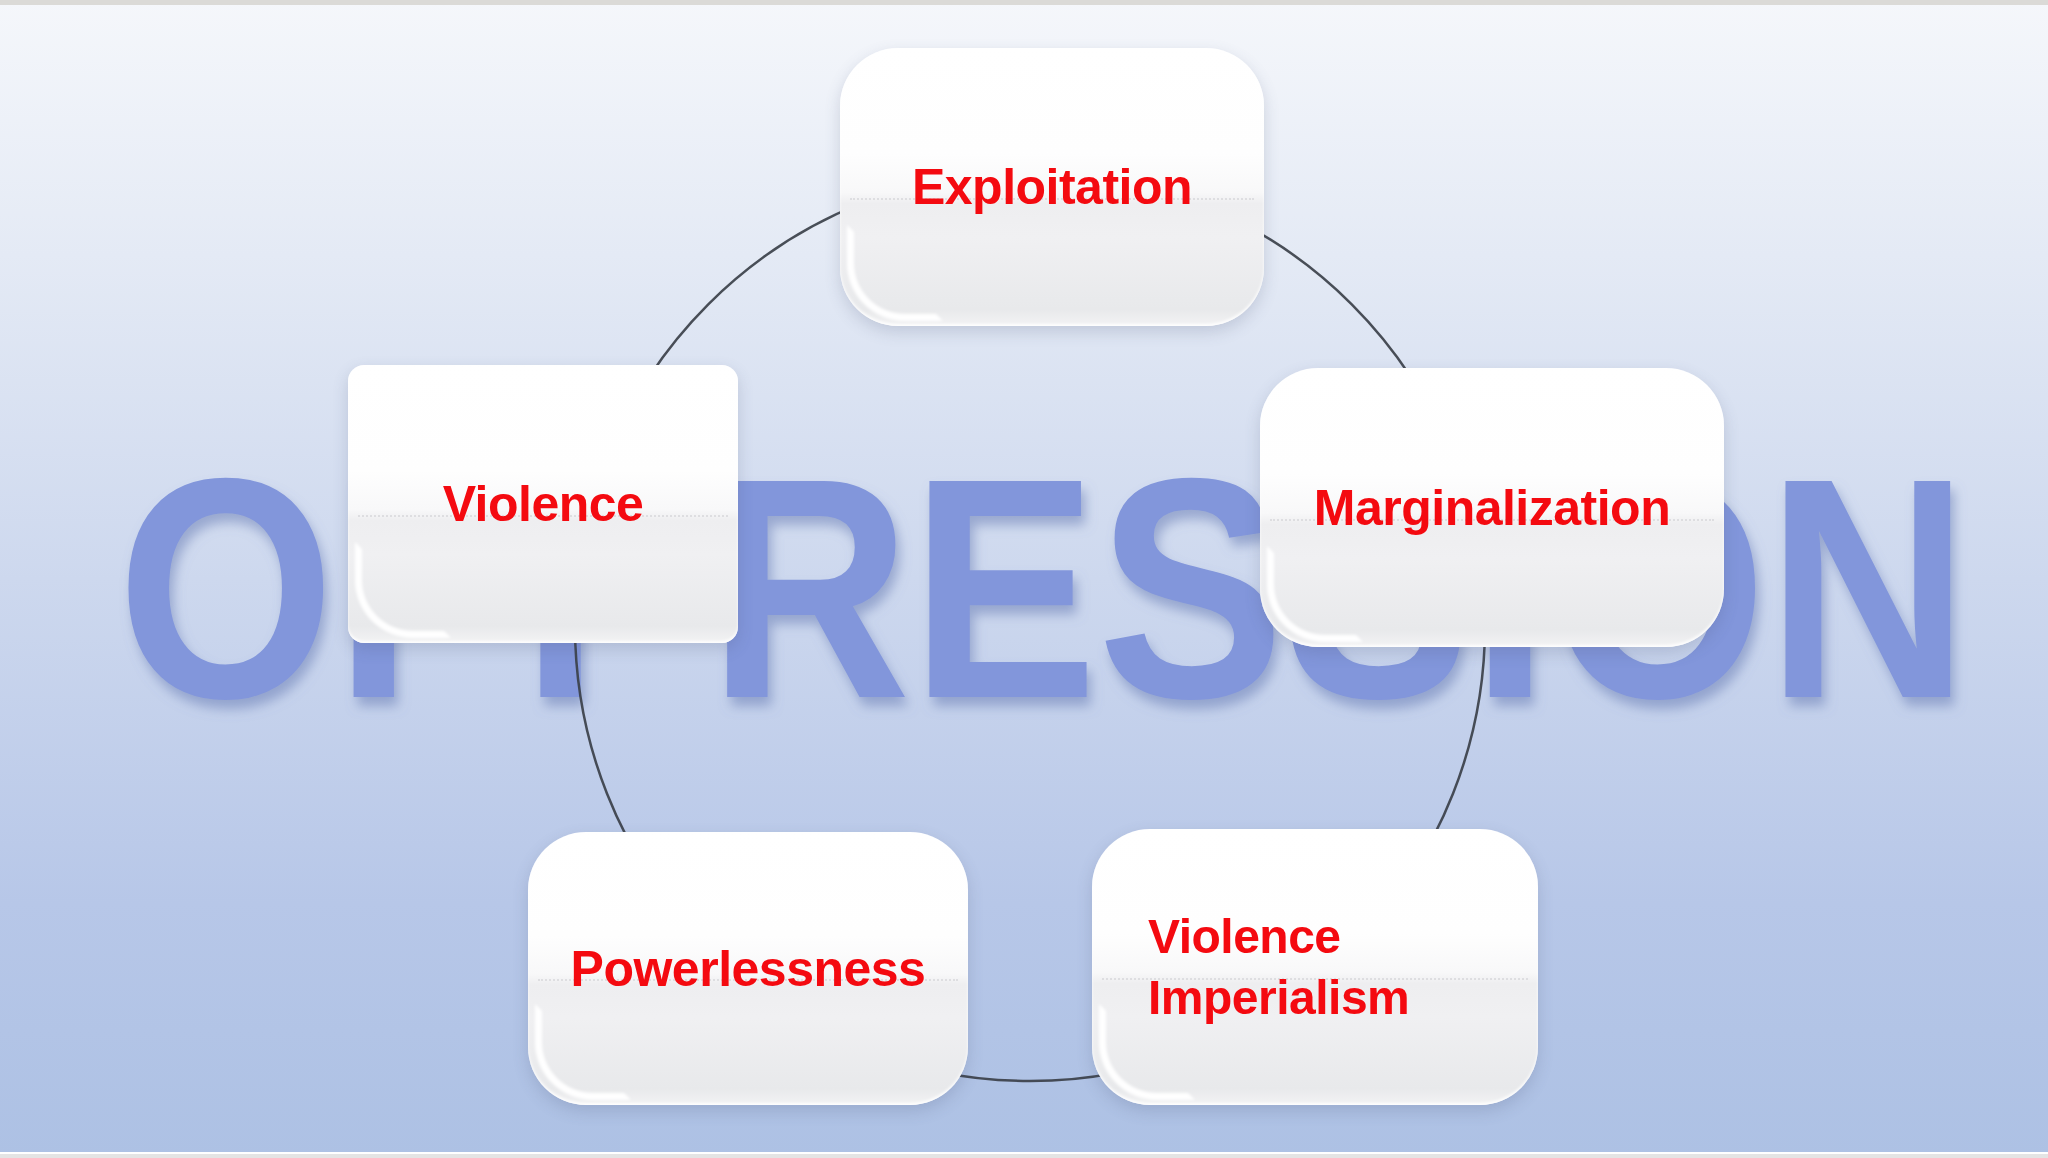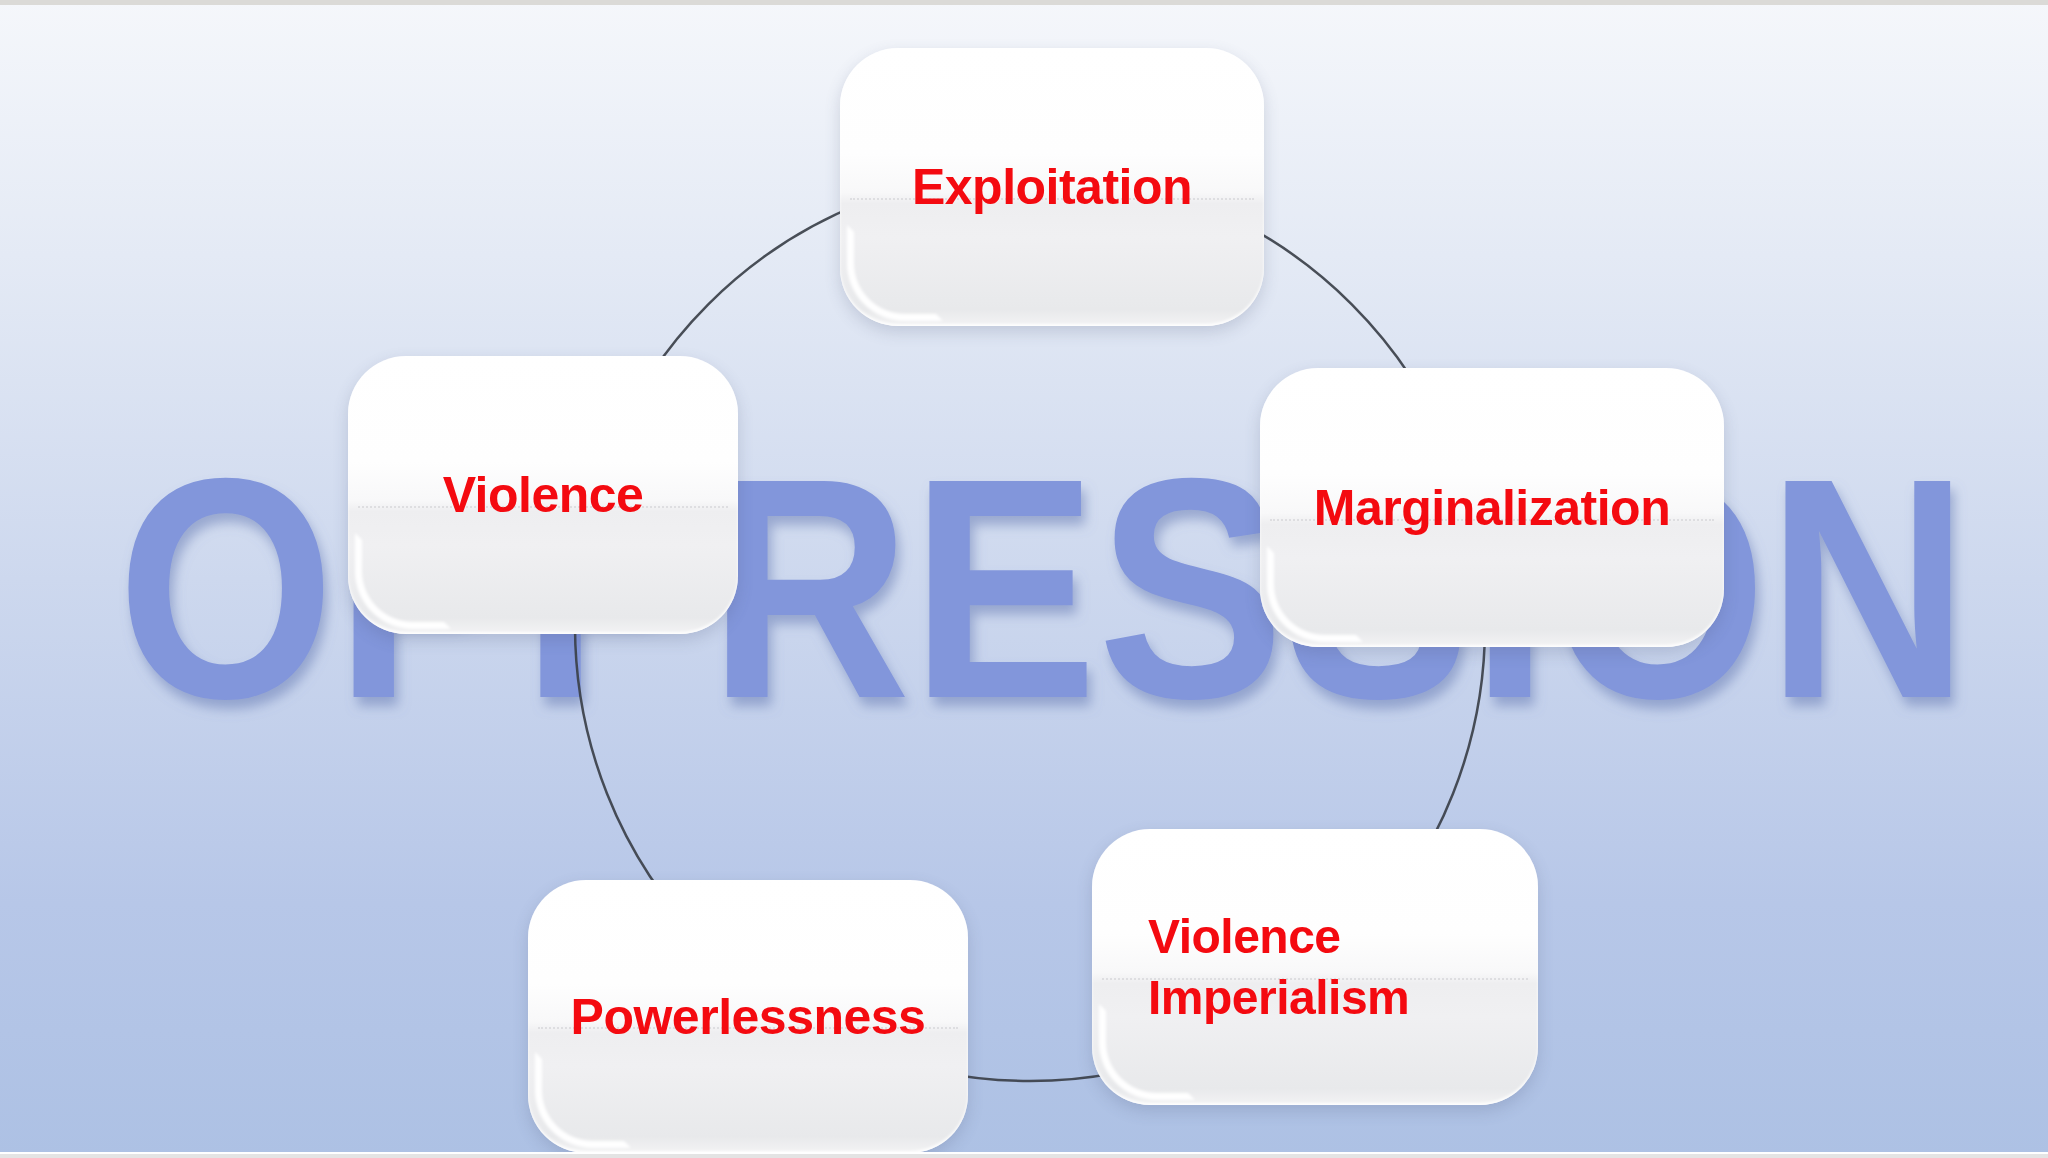--- a/index.html
+++ b/index.html
@@ -64,25 +64,25 @@
   }
   .node-label{
     position:relative;z-index:2;
     color:var(--node_label,#f40a10);
     font-weight:bold;
     white-space:nowrap;
     letter-spacing:-.5px;
   }
   .node-exploitation      {left:840px; top:48px;  width:424px;height:278px;}
   .node-exploitation .node-label{font-size:50px;}
-  .node-violence          {left:348px; top:356px; width:390px;height:278px;}
+  .node-violence          {left:348px; top:365px; width:390px;height:278px;border-radius:16px;}
   .node-violence .node-label{font-size:50px;}
   .node-marginalization   {left:1260px;top:368px; width:464px;height:279px;}
   .node-marginalization .node-label{font-size:50px;}
-  .node-powerlessness     {left:528px; top:880px; width:440px;height:273px;}
+  .node-powerlessness     {left:528px; top:832px; width:440px;height:273px;}
   .node-powerlessness .node-label{font-size:50px;}
   .node-cultural-imperialism{left:1092px;top:829px;width:446px;height:276px;padding:0 56px;box-sizing:border-box;}
   .node-cultural-imperialism .node-label{font-size:48px;white-space:normal;line-height:1.28;}
 </style>
 </head>
 <body>
 
 <div class="slide">
 
   <div class="frame-strip-top"></div>

